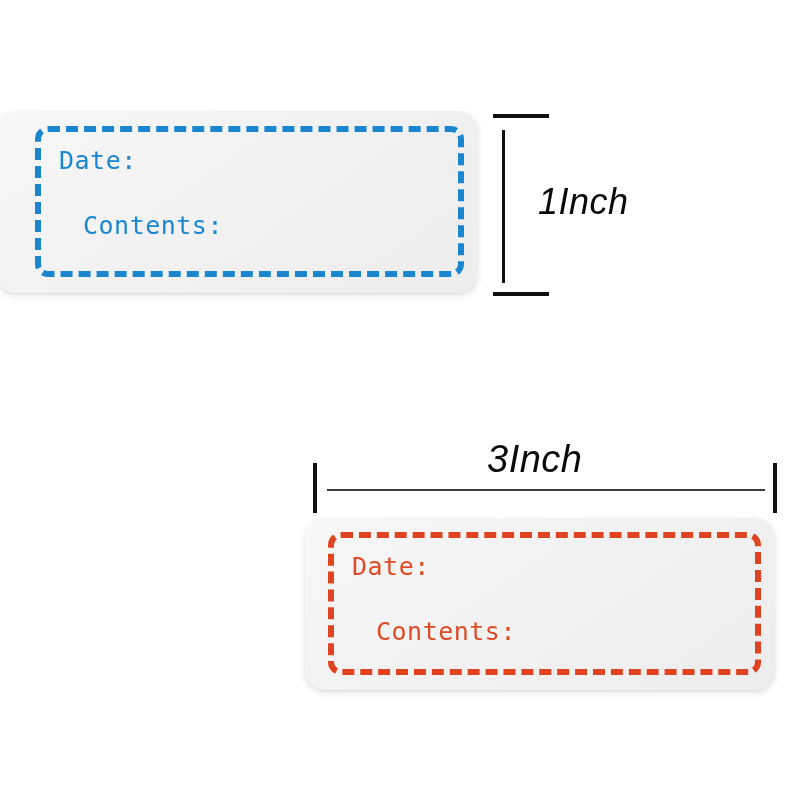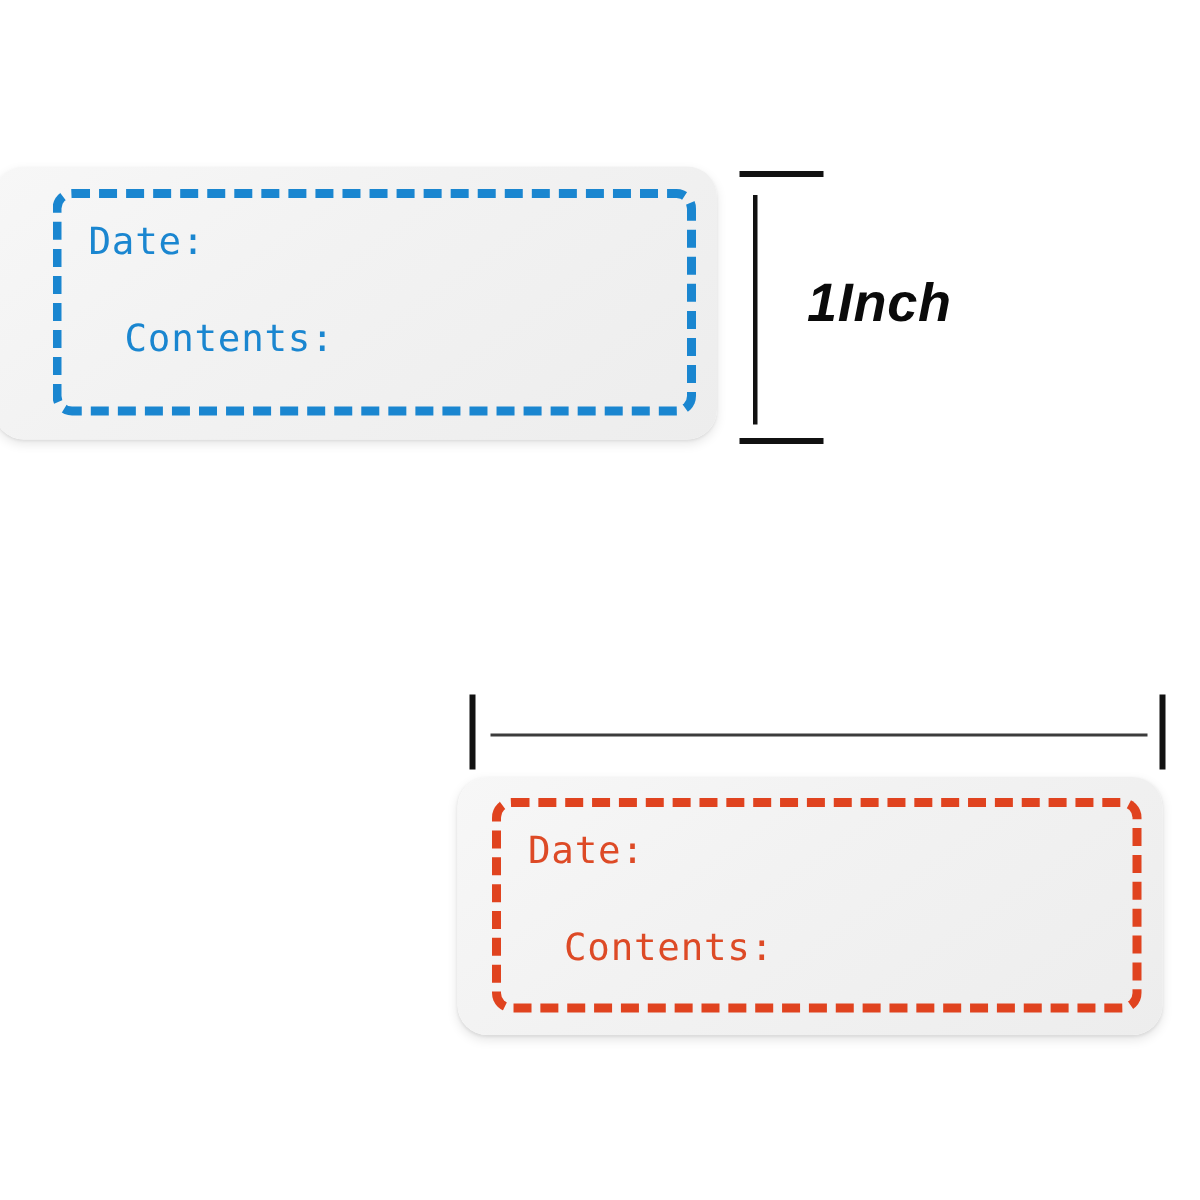--- a/index.html
+++ b/index.html
@@ -90,21 +90,21 @@
 
   
   .dim-rule {
     position: absolute;
     background: #111111;
   }
   .dim-label {
     position: absolute;
     font-family: "Liberation Sans", sans-serif;
     font-style: italic;
-    font-weight: 700;
+    font-weight: 400;
     color: #0a0a0a;
     white-space: nowrap;
     letter-spacing: 0.5px;
   }
 
   
   #dim-vert-cap-top {
     left: 493px; top: 114px;
     width: 56px; height: 4px;
   }
@@ -152,20 +152,21 @@
         <div class="sticker-line second">Contents:</div>
       </div>
     </div>
   </div>
 
   <div class="dim-rule" id="dim-vert-cap-top"></div>
   <div class="dim-rule" id="dim-vert-line"></div>
   <div class="dim-rule" id="dim-vert-cap-bottom"></div>
   <div class="dim-label" id="dim-vert-label">1Inch</div>
 
+  <div class="dim-label" id="dim-horz-label">3Inch</div>
   <div class="dim-rule" id="dim-horz-cap-left"></div>
   <div class="dim-rule" id="dim-horz-line"></div>
   <div class="dim-rule" id="dim-horz-cap-right"></div>
 
   <div class="sticker" id="sticker-orange">
     <div class="sticker-inner">
       <div class="sticker-lines">
         <div class="sticker-line first">Date:</div>
         <div class="sticker-line second">Contents:</div>
       </div>

